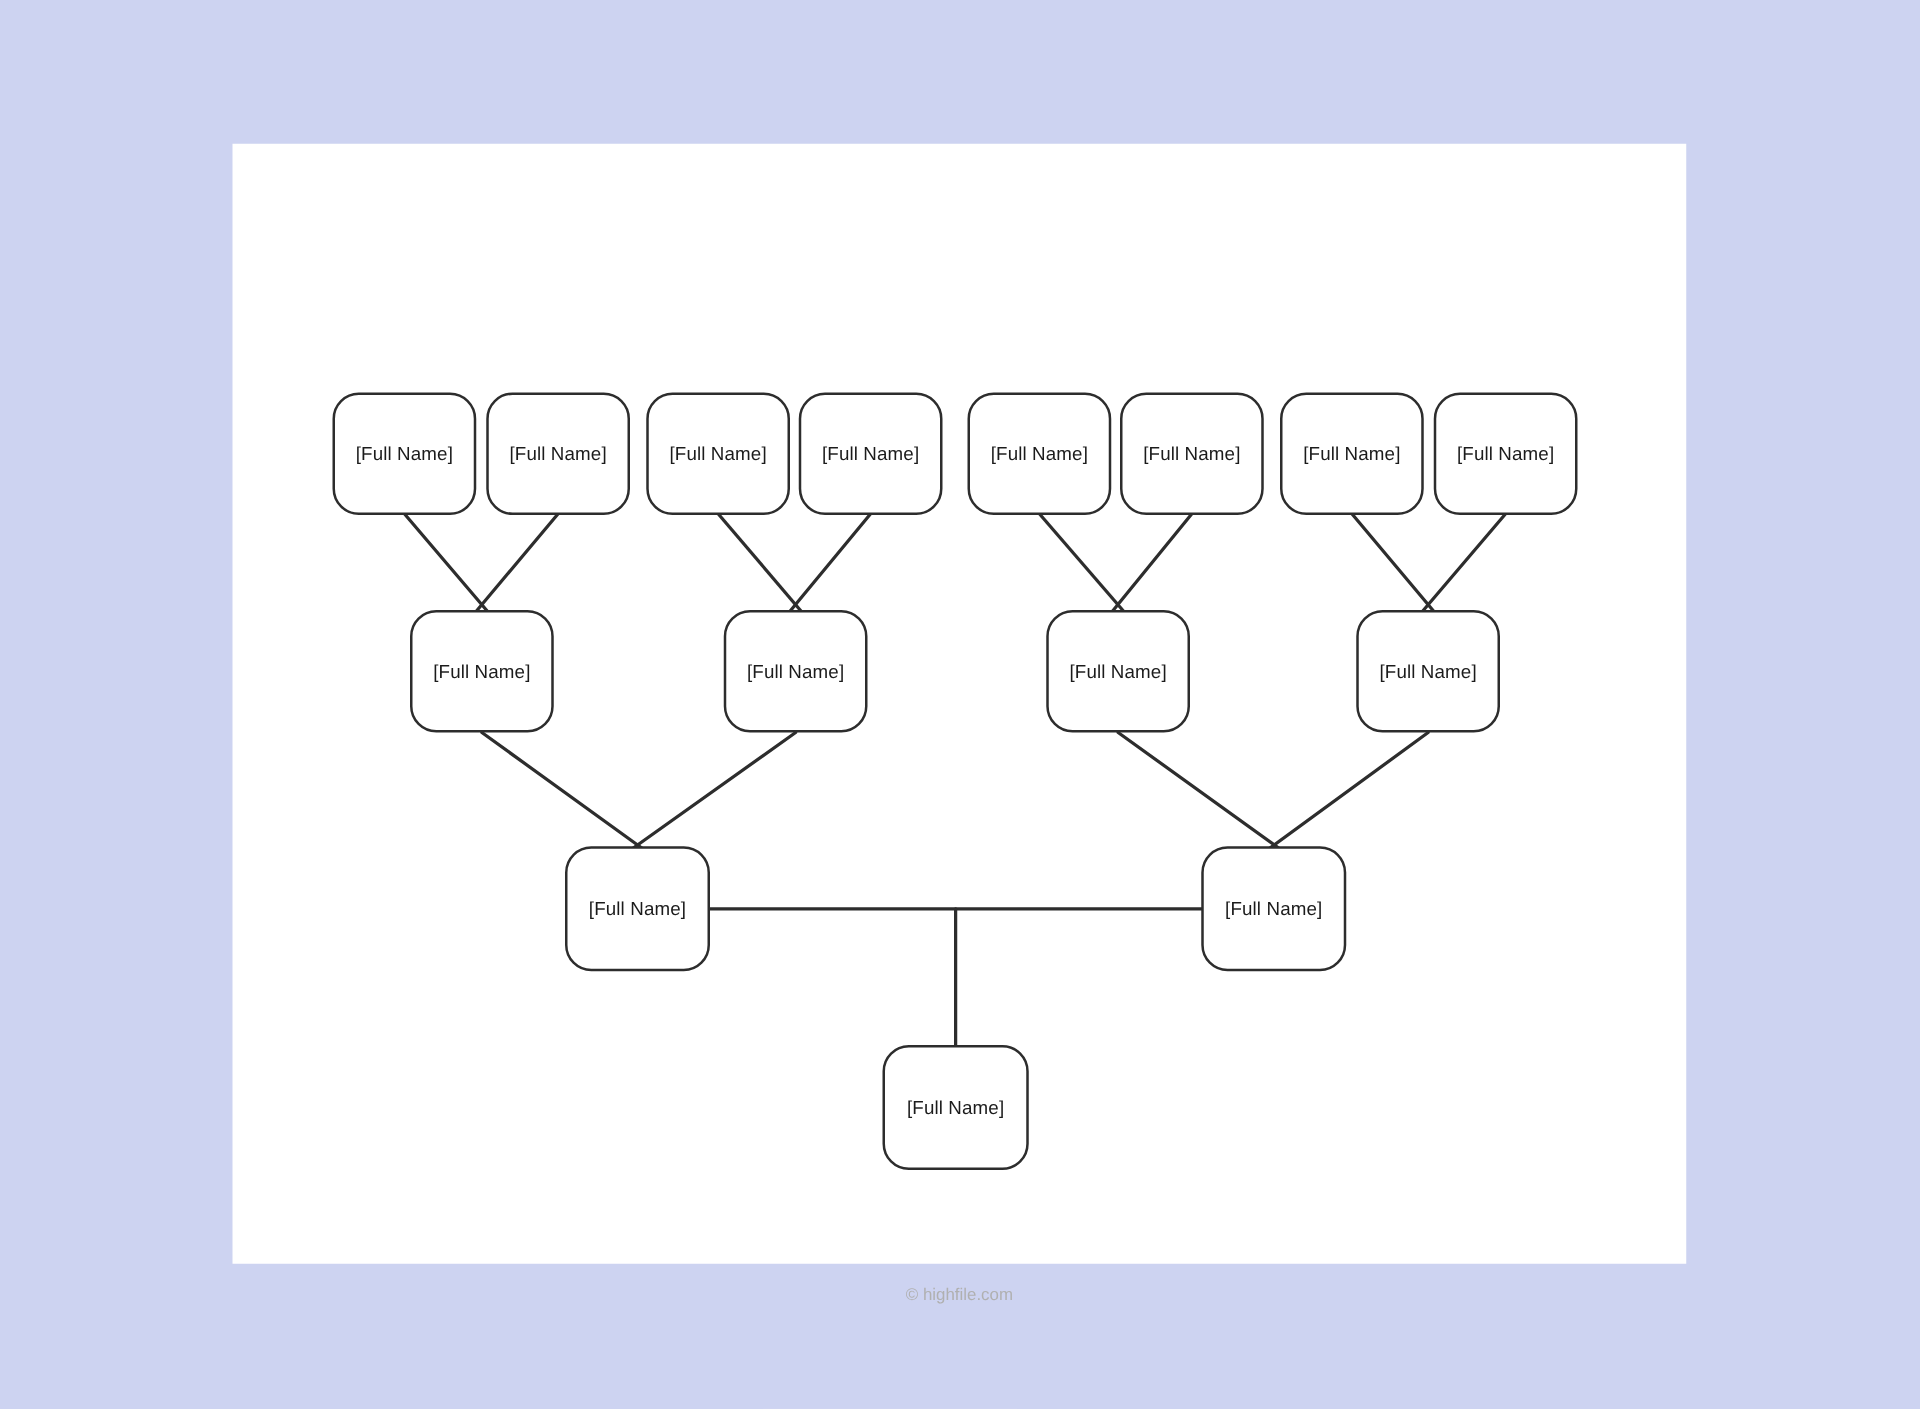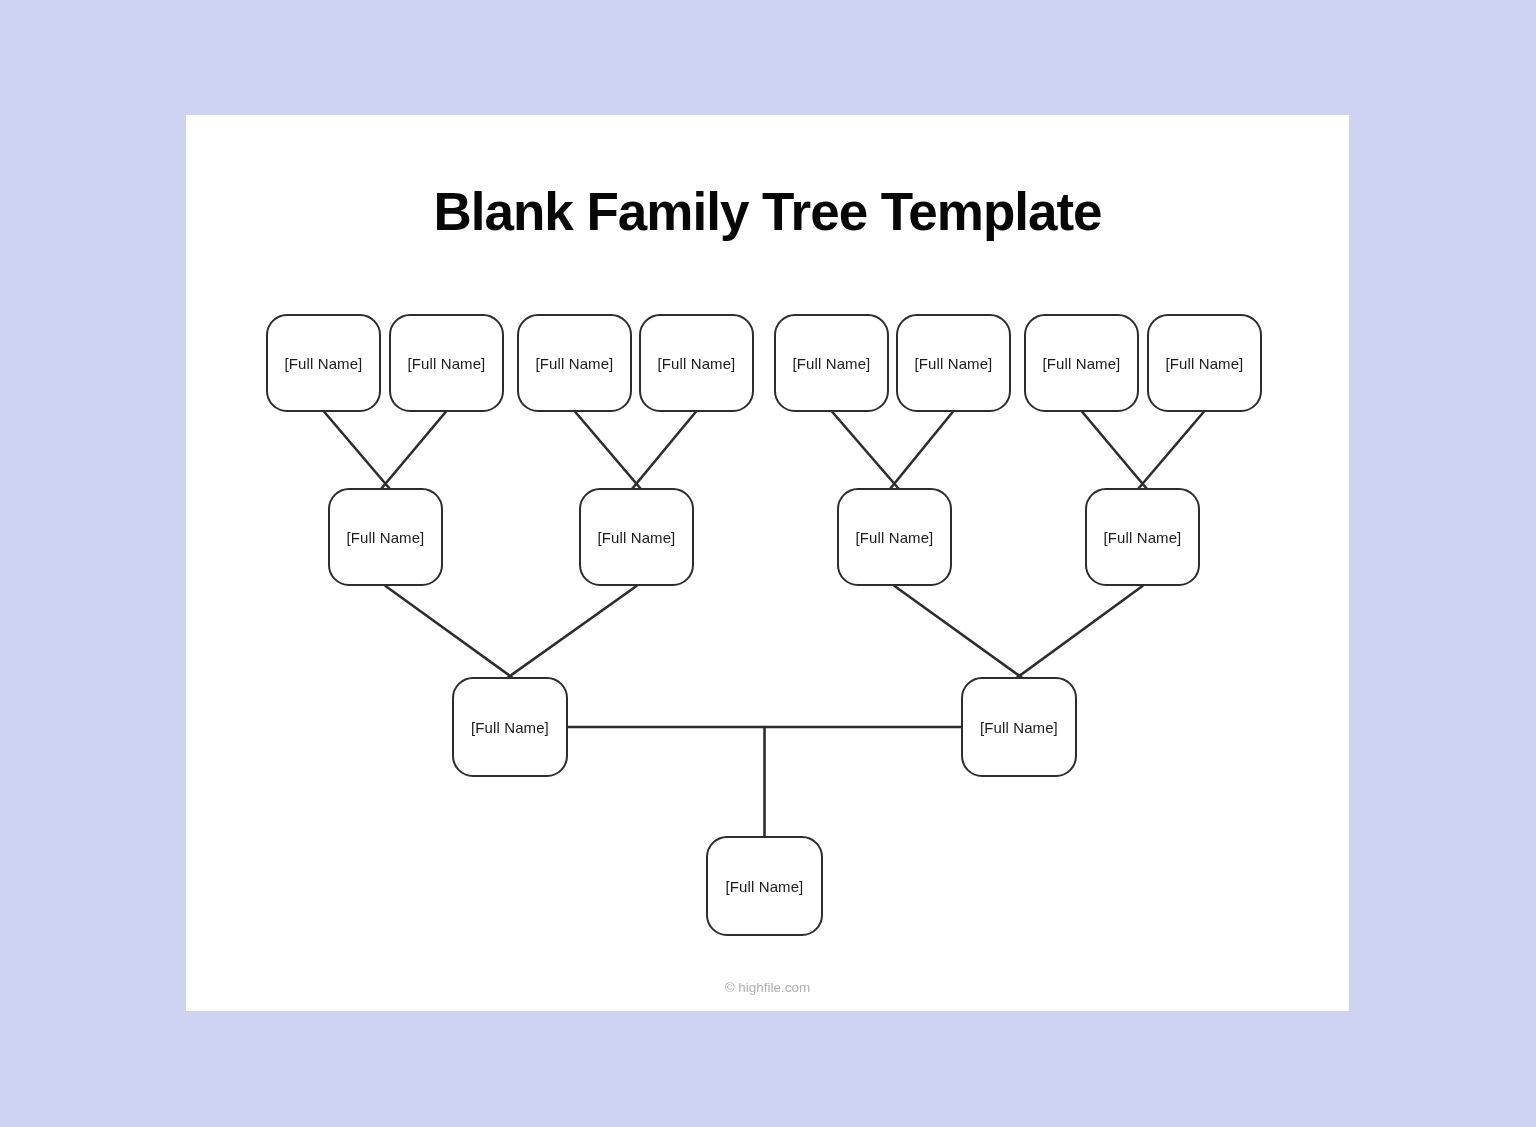--- a/index.html
+++ b/index.html
@@ -62,35 +62,34 @@
     box-sizing: border-box;
   }
   .node span {
     font-size: 15px;
     color: #1b1b1b;
     letter-spacing: 0.1px;
   }
   .footer {
     position: absolute;
     left: 186px;
-    top: 980px;
+    top: 1028px;
     width: 1163px;
     text-align: center;
     font-size: 13.5px;
     color: #b0b0b0;
     z-index: 2;
   }
 </style>
 </head>
 <body>
 
 <div class="canvas">
   <div class="page"></div>
 
-  <h1 class="title">Blank Family Tree Template</h1>
 
   <svg class="connectors" width="1536" height="1127" viewBox="0 0 1536 1127">
 
     <line x1="323.5" y1="411" x2="392.5" y2="492"></line>
     <line x1="446.5" y1="411" x2="378.5" y2="492"></line>
     <line x1="574.5" y1="411" x2="643.5" y2="492"></line>
     <line x1="696.5" y1="411" x2="629.5" y2="492"></line>
     <line x1="831.5" y1="411" x2="901.5" y2="492"></line>
     <line x1="953.5" y1="411" x2="887.5" y2="492"></line>
     <line x1="1081.5" y1="411" x2="1149.5" y2="492"></line>

